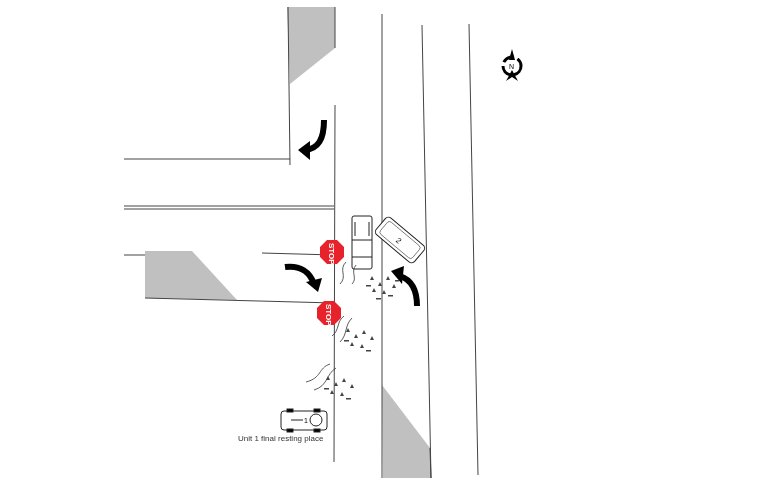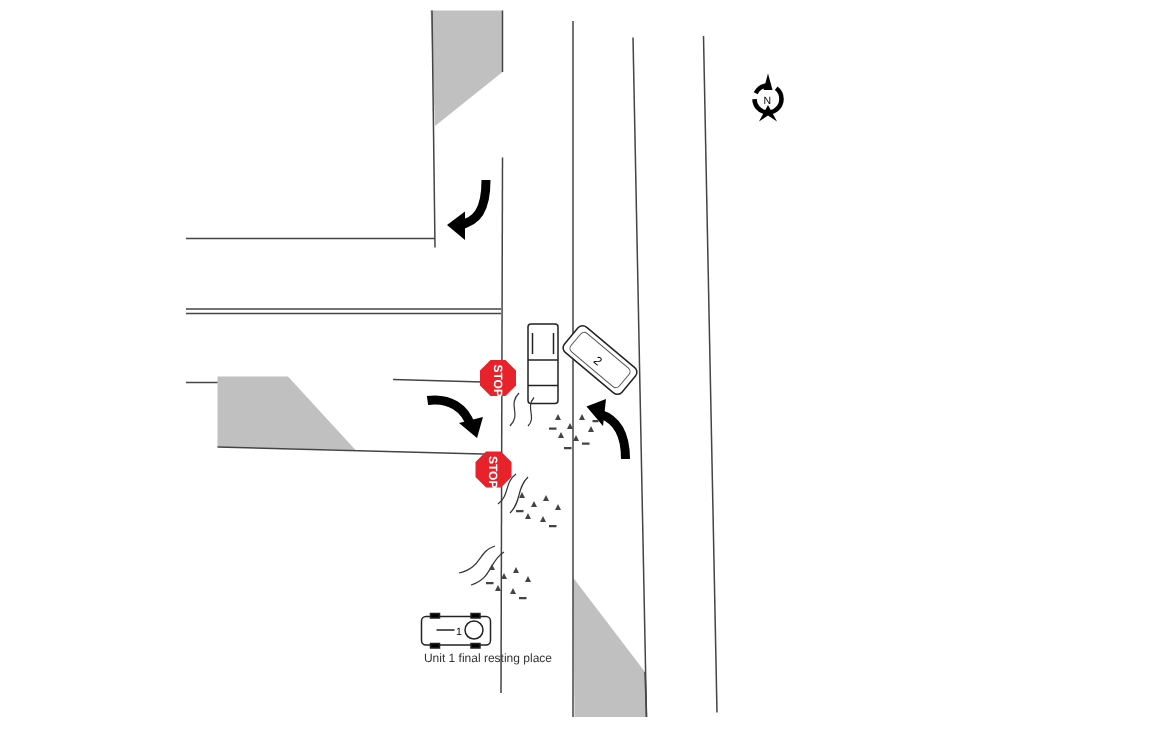--- a/index.html
+++ b/index.html
@@ -1,18 +1,18 @@
 <!DOCTYPE html>
 <html><head>
   <meta charset="utf-8">
   <style>
     html, body { margin: 0; padding: 0; background: #ffffff; }
     body { width: 781px; height: 486px; position: relative; overflow: hidden; font-family: "Liberation Sans", sans-serif; }
     #scene { position: absolute; left: 0; top: 0; width: 781px; height: 486px; }
-    .caption { position: absolute; left: 238px; top: 434px; width: 130px; text-align: right; font-size: 8px; color: #333333; font-family: "Liberation Sans", sans-serif; }
+    .caption { position: absolute; left: 238px; top: 434px; width: 130px; text-align: left; font-size: 8px; color: #333333; font-family: "Liberation Sans", sans-serif; }
     .stop-label { font-family: "Liberation Sans", sans-serif; font-size: 8px; fill: #ffffff; font-weight: bold; }
   </style>
 </head>
 <body>
 
 <svg id="scene" viewBox="0 0 781 486" xmlns="http://www.w3.org/2000/svg">
 
   <polygon points="287,7 335,7 335,48 290,84" fill="#c0c0c0"></polygon>
   <polygon points="145,251 192,251 237,300 145,298" fill="#c0c0c0"></polygon>
   <polygon points="382,385 430,448 431,478 383,478" fill="#c0c0c0"></polygon>

